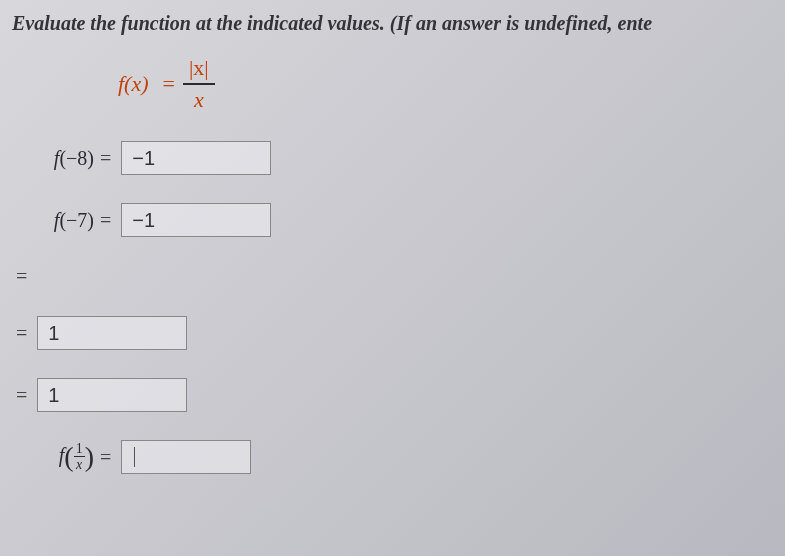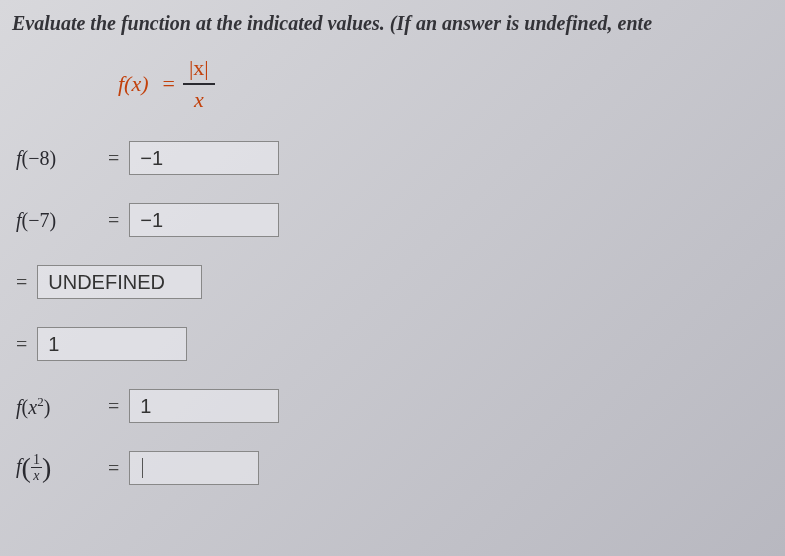--- a/index.html
+++ b/index.html
@@ -58,25 +58,25 @@
       font-style: italic;
     }
     .row {
       display: flex;
       align-items: center;
       margin-bottom: 28px;
       padding-left: 8px;
     }
     .label {
       width: 78px;
-      text-align: left;
+      text-align: right;
       font-style: italic;
       font-size: 20px;
       color: #2a2a30;
-      margin-right: 14px;
+      margin-right: 6px;
     }
     .label .paren, .label .num-arg {
       font-style: normal;
     }
     .eq-sign {
       font-size: 20px;
       color: #444;
       margin-right: 10px;
       font-style: normal;
     }
@@ -155,30 +155,28 @@
 </div>
 
 <div class="row">
   <span class="label"><span>f</span><span class="paren">(−7)</span></span>
   <span class="eq-sign">=</span>
   <div class="answer-box">−1</div>
 </div>
 
 <div class="row">
   <span class="eq-sign">=</span>
-  <div class="answer-box wide">UNDEFINED</div>
 </div>
 
 <div class="row">
   <span class="eq-sign">=</span>
   <div class="answer-box">1</div>
 </div>
 
 <div class="row">
-  <span class="label"><span>f</span><span class="paren">(</span><span>x</span><span class="sup">2</span><span class="paren">)</span></span>
   <span class="eq-sign">=</span>
   <div class="answer-box">1</div>
 </div>
 
 <div class="row">
   <span class="label"><span>f</span><span class="big-paren">(</span><span class="small-fraction">
         <span class="snum">1</span>
         <span class="sden">x</span>
       </span><span class="big-paren">)</span></span>
   <span class="eq-sign">=</span>

